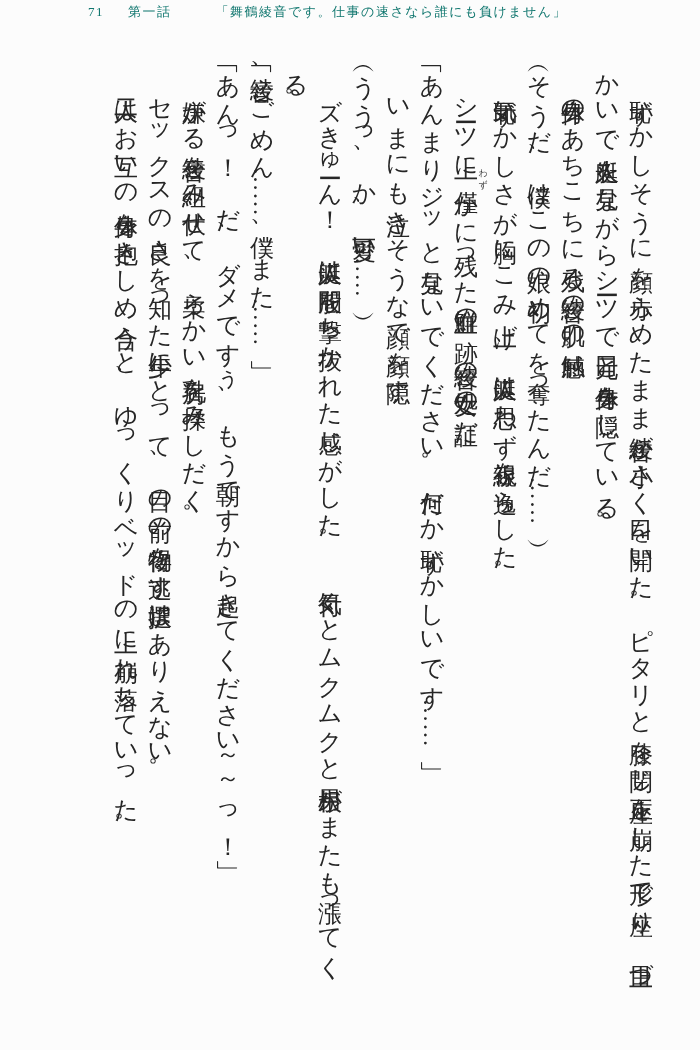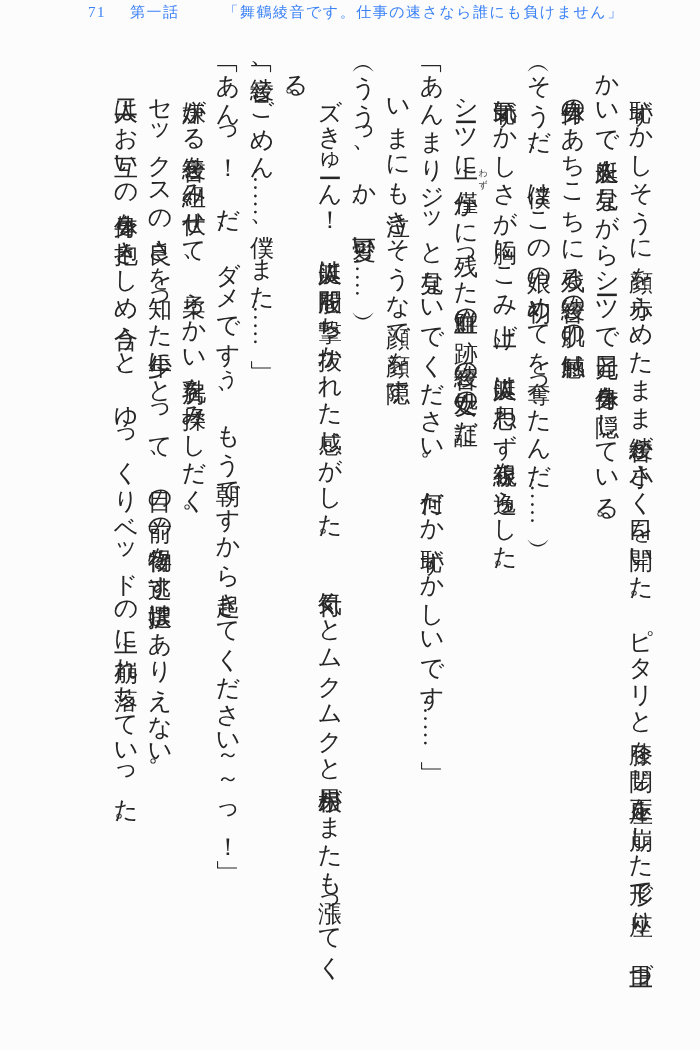--- a/index.html
+++ b/index.html
@@ -18,23 +18,23 @@
     height: 1050px;
     background: #fcfcfc;
     overflow: hidden;
     color: #2a2a2a;
   }
   
   .running-header {
     position: absolute;
     top: 3px;
     left: 88px;
-    font-size: 15px;
+    font-size: 13px;
     letter-spacing: 1.5px;
-    color: #3b82f6;
+    color: #0f766e;
     white-space: nowrap;
   }
   .running-header .page-number {
     display: inline-block;
     margin-right: 24px;
   }
   .running-header .chapter {
     display: inline-block;
     margin-right: 44px;
   }

